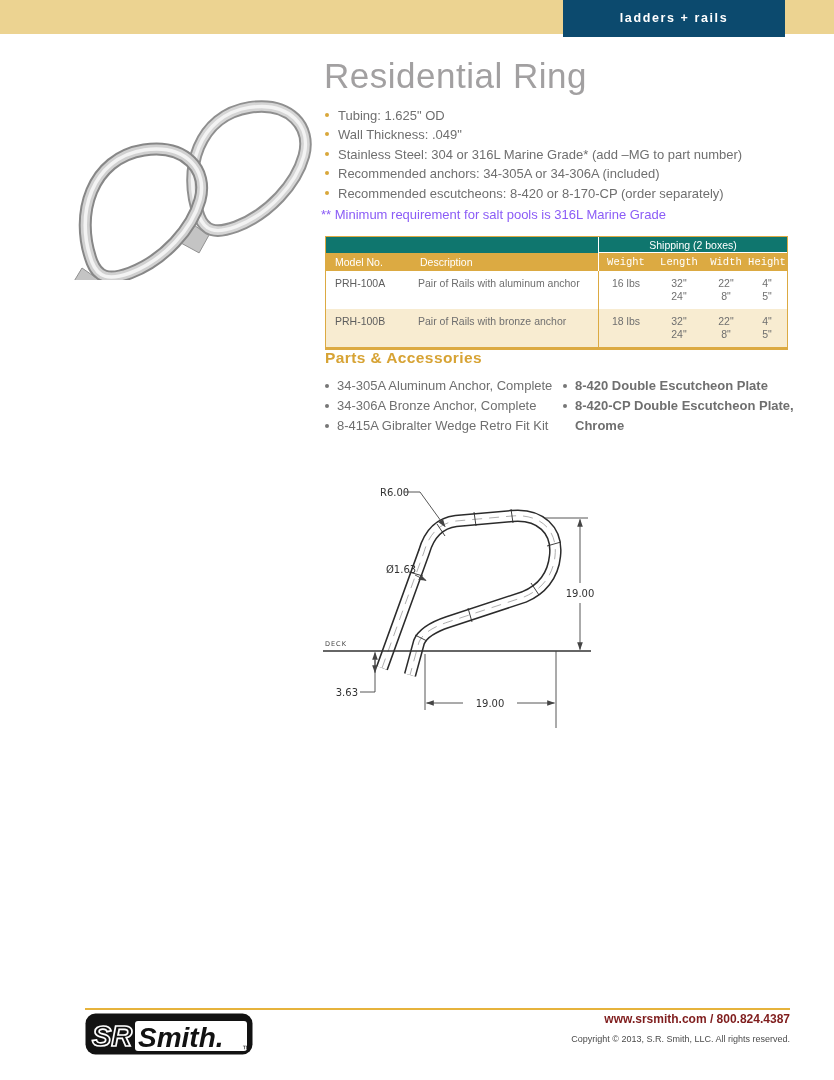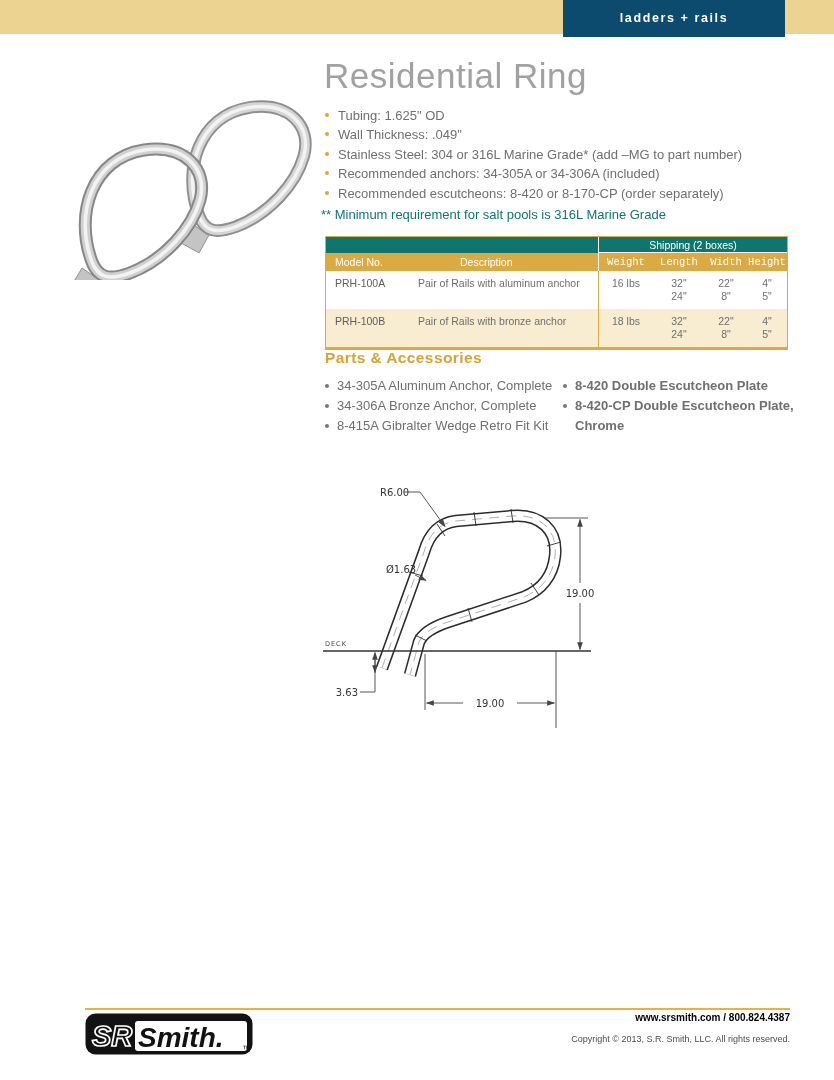--- a/index.html
+++ b/index.html
@@ -14,33 +14,33 @@
                 text-align:center; line-height:37px; }
 
   
   .page-title { position:absolute; left:324px; top:56px; font-size:35px; font-weight:300;
                 color:#a2a0a1; letter-spacing:0.5px; }
 
   
   .spec-list { position:absolute; left:325px; top:106px; width:480px; }
   .spec-item { position:relative; padding-left:13px; font-size:13px; color:#6f6f6f; line-height:19.4px; }
   .spec-item .dot { position:absolute; left:0; top:7px; width:4px; height:4px; border-radius:50%; background:#d9a73a; }
-  .spec-footnote { position:absolute; left:321px; top:207px; font-size:13px; color:#0f766e; }
+  .spec-footnote { position:absolute; left:321px; top:207px; font-size:13px; color:#8b5cf6; }
 
   
   .spec-table { position:absolute; left:325px; top:236px; width:463px;
                 border:1px solid #dcaa42; border-bottom:3px solid #dcaa42; }
   .t-grid { display:grid; grid-template-columns:92px 180px 55px 52px 42px 40px; }
   .t-ship-row { display:grid; grid-template-columns:272px 189px; background:#0f766e; }
   .t-ship-label { border-left:1px solid #fff; border-bottom:1px solid #fff; color:#fff;
                   font-size:10.5px; text-align:center; line-height:16px; height:16px; }
   .t-head { background:#dcaa42; }
   .t-head > div { color:#fff; font-size:10.5px; line-height:18px; height:18px; }
   .t-head .c-model { padding-left:9px; }
-  .t-head .c-desc { padding-left:2px;margin-left:40px; }
+  .t-head .c-desc { padding-left:2px; }
   .t-head .c-num { text-align:center;font-family:Liberation Mono, monospace; }
   .t-head .c-weight { border-left:1px solid #fff; }
   .t-row > div { font-size:10.5px; color:#6f6f6f; padding-top:6px; height:38px; }
   .t-row .c-model { padding-left:9px; color:#5e5e5e; }
   .t-row .c-num { text-align:center; white-space:pre-line; line-height:13px; }
   .t-row .c-weight { border-left:1px solid #dcaa42; }
   .t-row.alt { background:#f8ecd1; }
 
   
   .parts { position:absolute; left:325px; top:349px; width:470px; }
@@ -53,21 +53,21 @@
   .part-item .dot { position:absolute; left:0; top:8px; width:4px; height:4px; border-radius:50%; background:#777; }
 
   
   .photo { position:absolute; left:62px; top:98px; }
   .drawing { position:absolute; left:320px; top:478px; }
   .dim-text { font-family:"DejaVu Sans", sans-serif; }
 
   
   .footer-rule { position:absolute; left:85px; top:1008px; width:705px; height:2px; background:#e6b33c; }
   .footer-logo { position:absolute; left:85px; top:1013px; }
-  .footer-contact { position:absolute; right:44px; top:1012px; font-size:10px; font-weight:bold; color:#000000;margin-left:24px; }
+  .footer-contact { position:absolute; right:44px; top:1012px; font-size:12px; font-weight:bold; color:#7f1d1d;margin-left:24px; }
   .footer-copyright { position:absolute; right:44px; top:1034px; font-size:9px; color:#4c4c4c; }
 </style>
 </head>
 <body>
 
 <div class="page">
 
   <div class="banner-bar"></div>
   <div class="banner-box">
     <span>ladders + rails</span>

